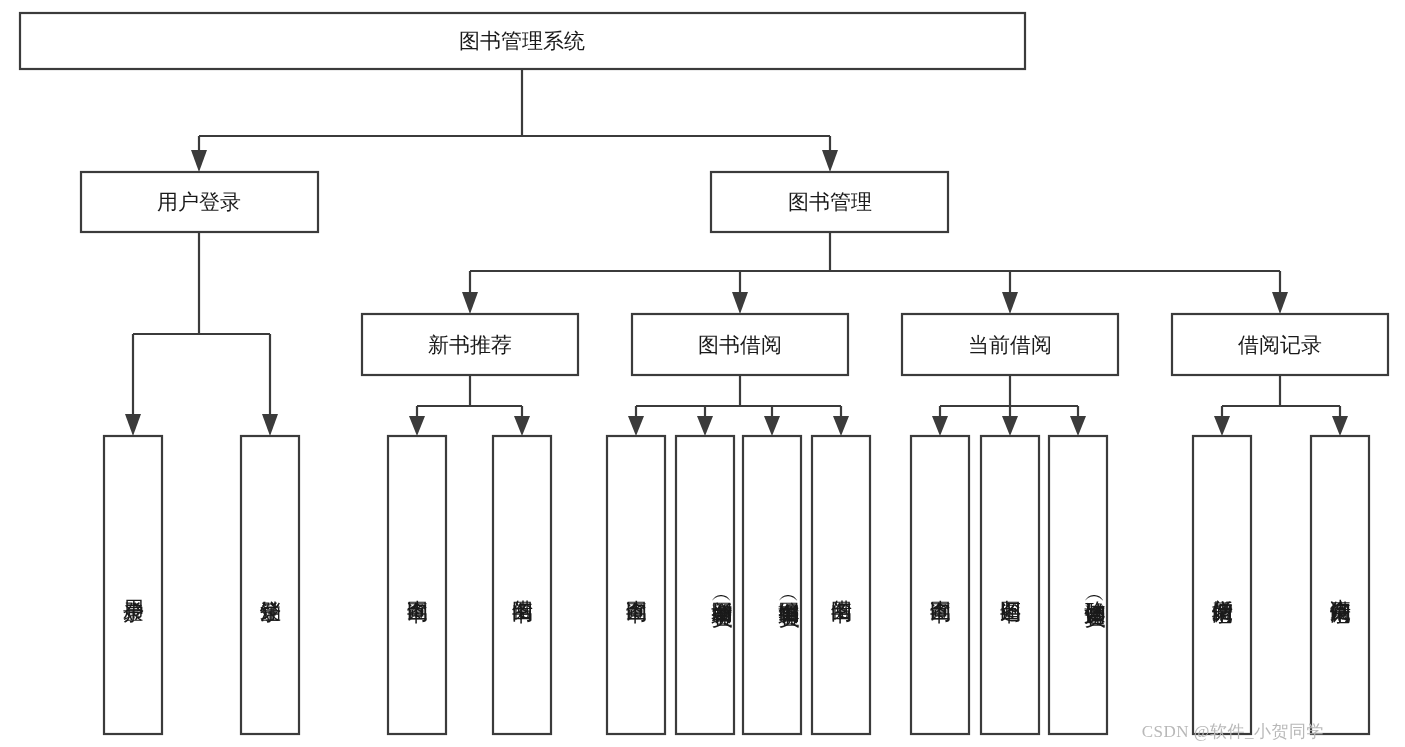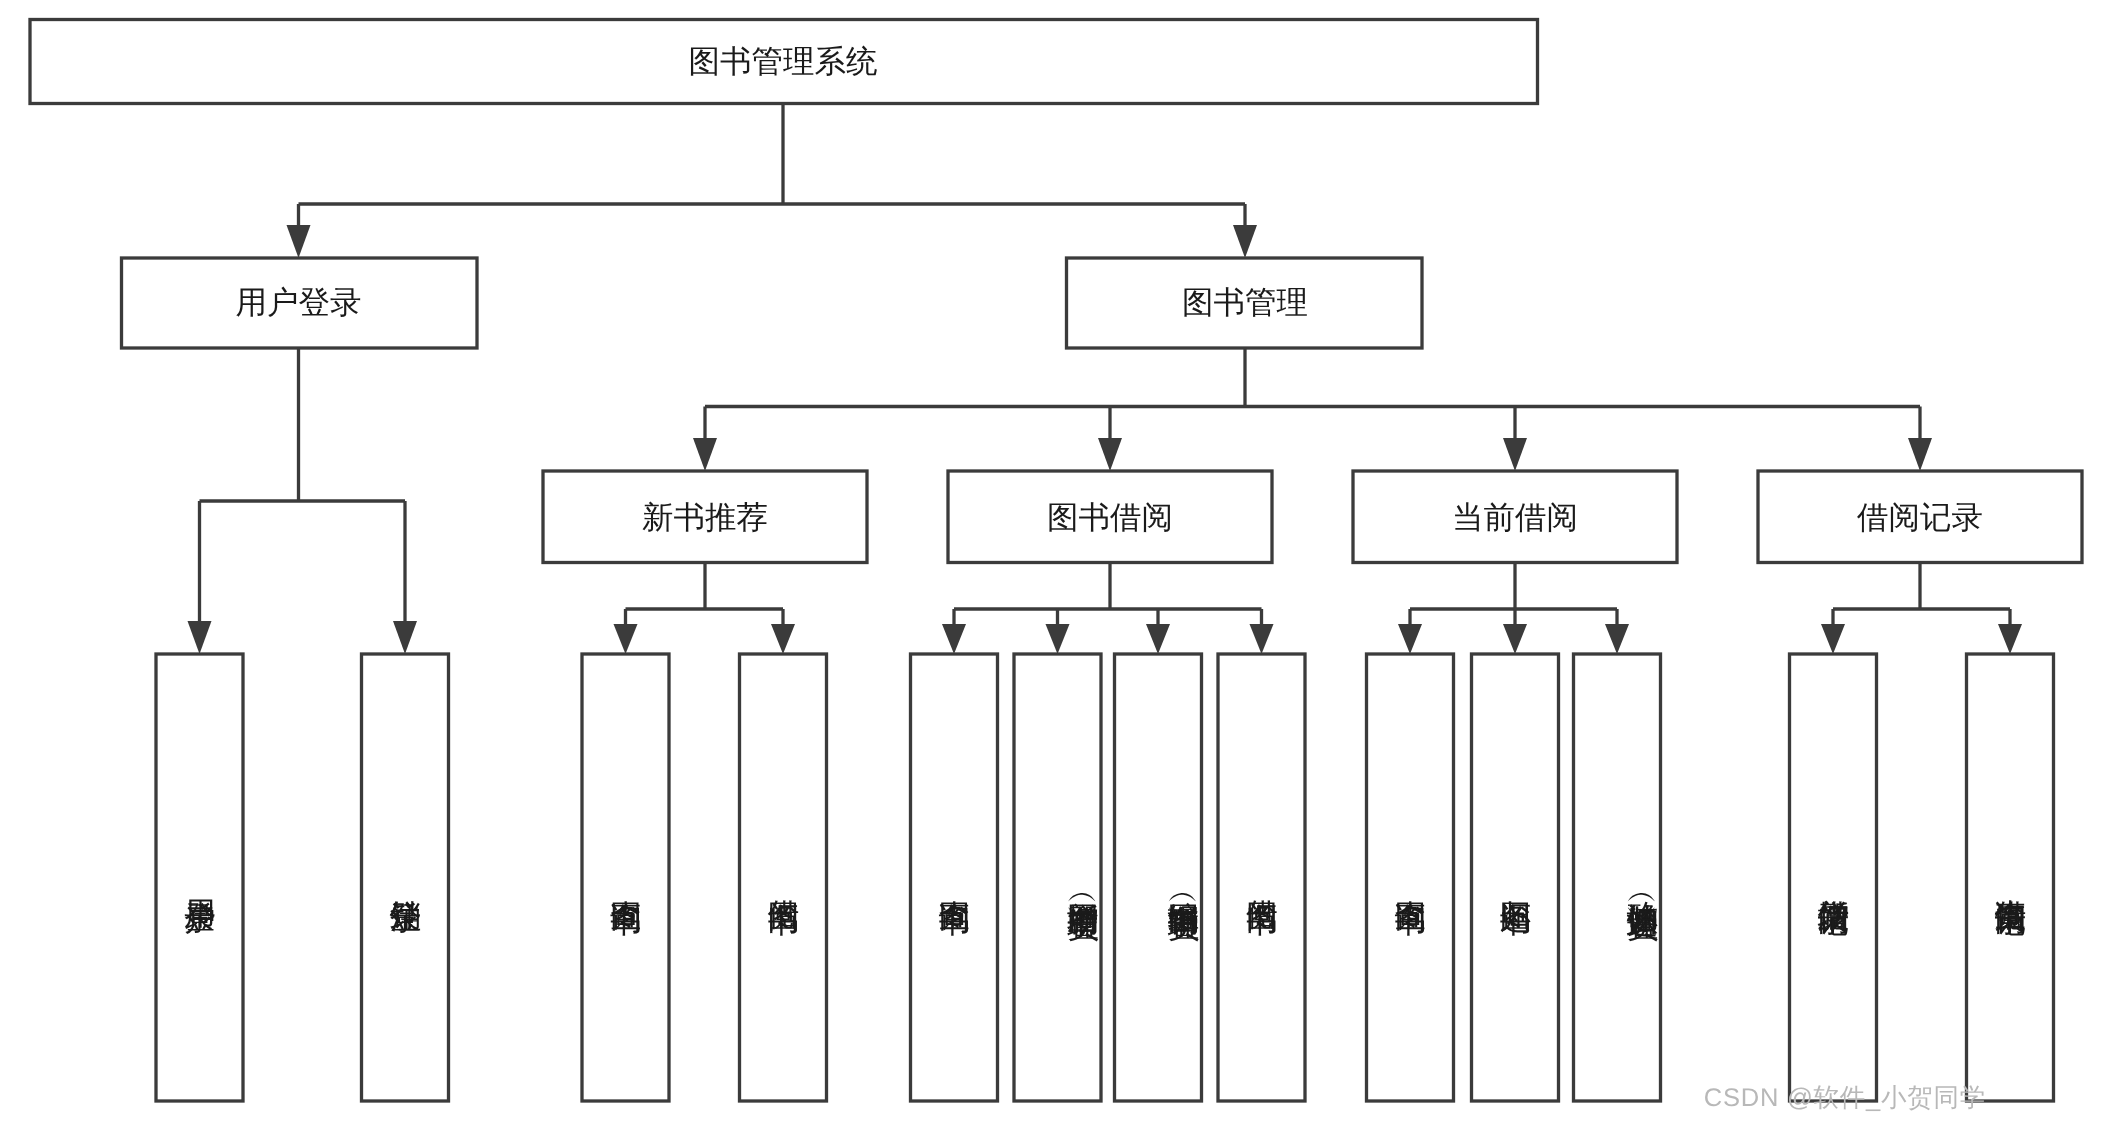--- a/index.html
+++ b/index.html
@@ -60,21 +60,21 @@
     display: flex;
     align-items: center;
     justify-content: center;
     white-space: nowrap;
     pointer-events: none;
   }
   .watermark {
     position: absolute;
     right: 8px;
     bottom: 4px;
-    font-family: Liberation Sans, sans-serif;
+    font-family: Liberation Serif, serif;
     font-size: 17px;
     color: #b8b8b8;
     white-space: nowrap;
     letter-spacing: 0.5px;
   }
 </style>
 </head>
 <body>
 
 <div id="diagram-root">

